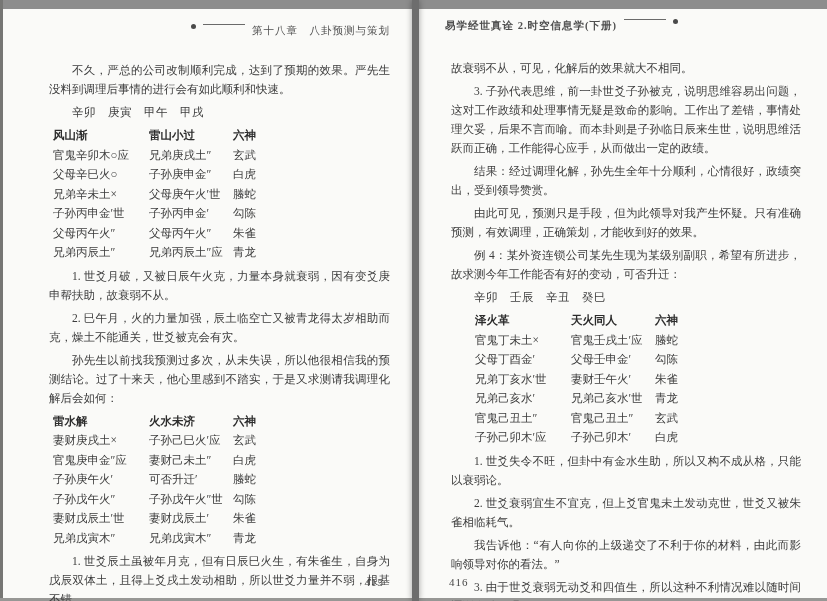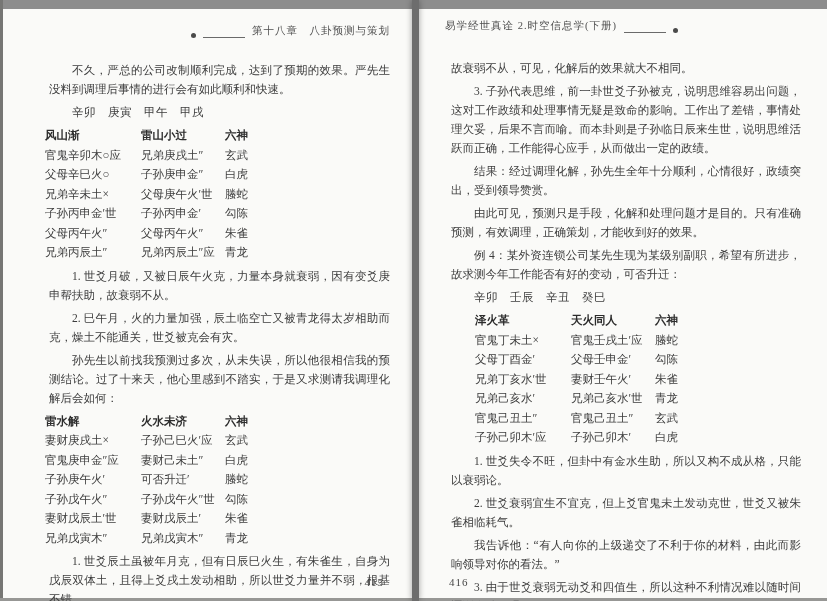--- a/index.html
+++ b/index.html
@@ -9,32 +9,32 @@
     font-family:"Liberation Serif","DejaVu Serif",serif;
     color:#3c3c3c;
   }
   .band-top{position:absolute;left:0;top:0;width:827px;height:9px;background:#8d8d8d;}
   .band-bottom{position:absolute;left:0;bottom:0;width:827px;height:3px;background:#979795;}
   .band-left{position:absolute;left:0;top:0;bottom:0;width:3px;background:#767674;}
   .gutter{position:absolute;left:412px;top:0;width:7px;height:601px;background:#6d6d6d;box-shadow:0 0 6px rgba(0,0,0,.35);z-index:3;}
   .page{position:absolute;top:9px;bottom:3px;background:#fafaf8;z-index:1;}
   .page-left{left:3px;width:409px;}
   .page-right{left:419px;right:0;}
-  .running-head{position:absolute;display:flex;align-items:flex-end;gap:7px;font-size:10.5px;color:#4f4f4f;letter-spacing:1px;white-space:nowrap;}
+  .running-head{position:absolute;display:flex;align-items:flex-start;gap:7px;font-size:10.5px;color:#4f4f4f;letter-spacing:1px;white-space:nowrap;}
   .head-left{top:15px;right:22px;}
-  .head-right{top:10px;left:26px;}
+  .head-right{top:10px;left:26px;font-weight:bold;}
   .hdot{width:5px;height:5px;border-radius:50%;background:#4a4a4a;flex:0 0 auto;}
   .hrule{width:42px;height:1px;background:#6a6a6a;flex:0 0 auto;}
   .pbody{position:absolute;top:48px;}
   .page-left .pbody{left:42px;right:18px;}
   .page-right .pbody{left:28px;right:22px;top:46px;}
   p{margin:4px;font-size:11.5px;line-height:19px;text-align:justify;text-justify:inter-ideograph;}
   p.indent{text-indent:2em;}
   p.pillars{letter-spacing:.5px;}
-  .hx-table{font-size:11.5px;}
+  .hx-table{font-size:11.5px;margin-left:8px;}
   .hx-table.offset{margin-left:28px;}
   .hx-row{display:grid;grid-template-columns:96px 84px 60px;line-height:19.5px;}
   .hx-head span{font-weight:bold;color:#2c2c2c;}
   .pagenum{position:absolute;bottom:10px;font-size:11px;color:#474747;letter-spacing:1px;}
   .pn-left{right:28px;margin-left:40px;}
   .pn-right{left:30px;text-align:right;}
 </style>
 </head>
 <body>
 
@@ -142,21 +142,21 @@
 <div class="page page-right">
   <div class="running-head head-right">
     <span>易学经世真诠 2.时空信息学(下册)</span>
     <span class="hrule"></span>
     <span class="hdot"></span>
   </div>
   <div class="pbody">
     <p>故衰弱不从，可见，化解后的效果就大不相同。</p>
     <p class="indent">3. 子孙代表思维，前一卦世爻子孙被克，说明思维容易出问题，这对工作政绩和处理事情无疑是致命的影响。工作出了差错，事情处理欠妥，后果不言而喻。而本卦则是子孙临日辰来生世，说明思维活跃而正确，工作能得心应手，从而做出一定的政绩。</p>
     <p class="indent">结果：经过调理化解，孙先生全年十分顺利，心情很好，政绩突出，受到领导赞赏。</p>
-    <p class="indent">由此可见，预测只是手段，化解和处理问题才是目的。只有准确预测，有效调理，正确策划，才能收到好的效果。</p>
+    <p class="indent">由此可见，预测只是手段，但为此领导对我产生怀疑。只有准确预测，有效调理，正确策划，才能收到好的效果。</p>
     <p class="indent">例 4：某外资连锁公司某先生现为某级别副职，希望有所进步，故求测今年工作能否有好的变动，可否升迁：</p>
     <p class="indent pillars">辛卯　壬辰　辛丑　癸巳</p>
     <div class="hx-table offset">
       <div class="hx-row hx-head">
         <span>泽火革</span>
         <span>天火同人</span>
         <span>六神</span>
       </div>
       <div>
           <div class="hx-row">

